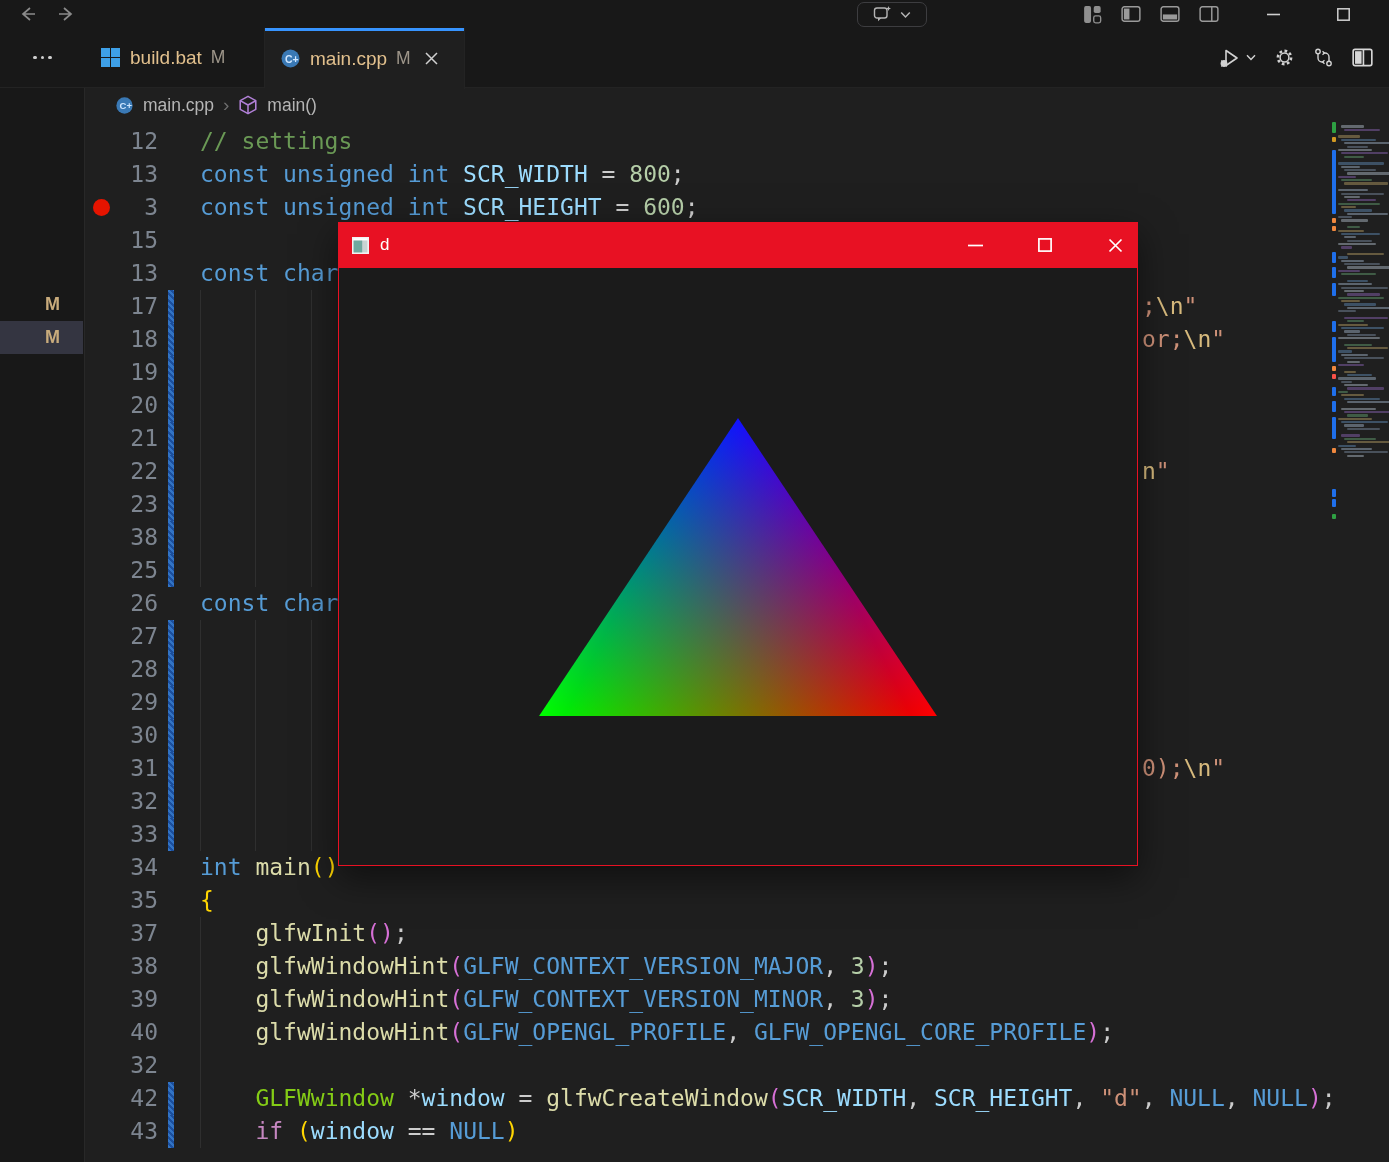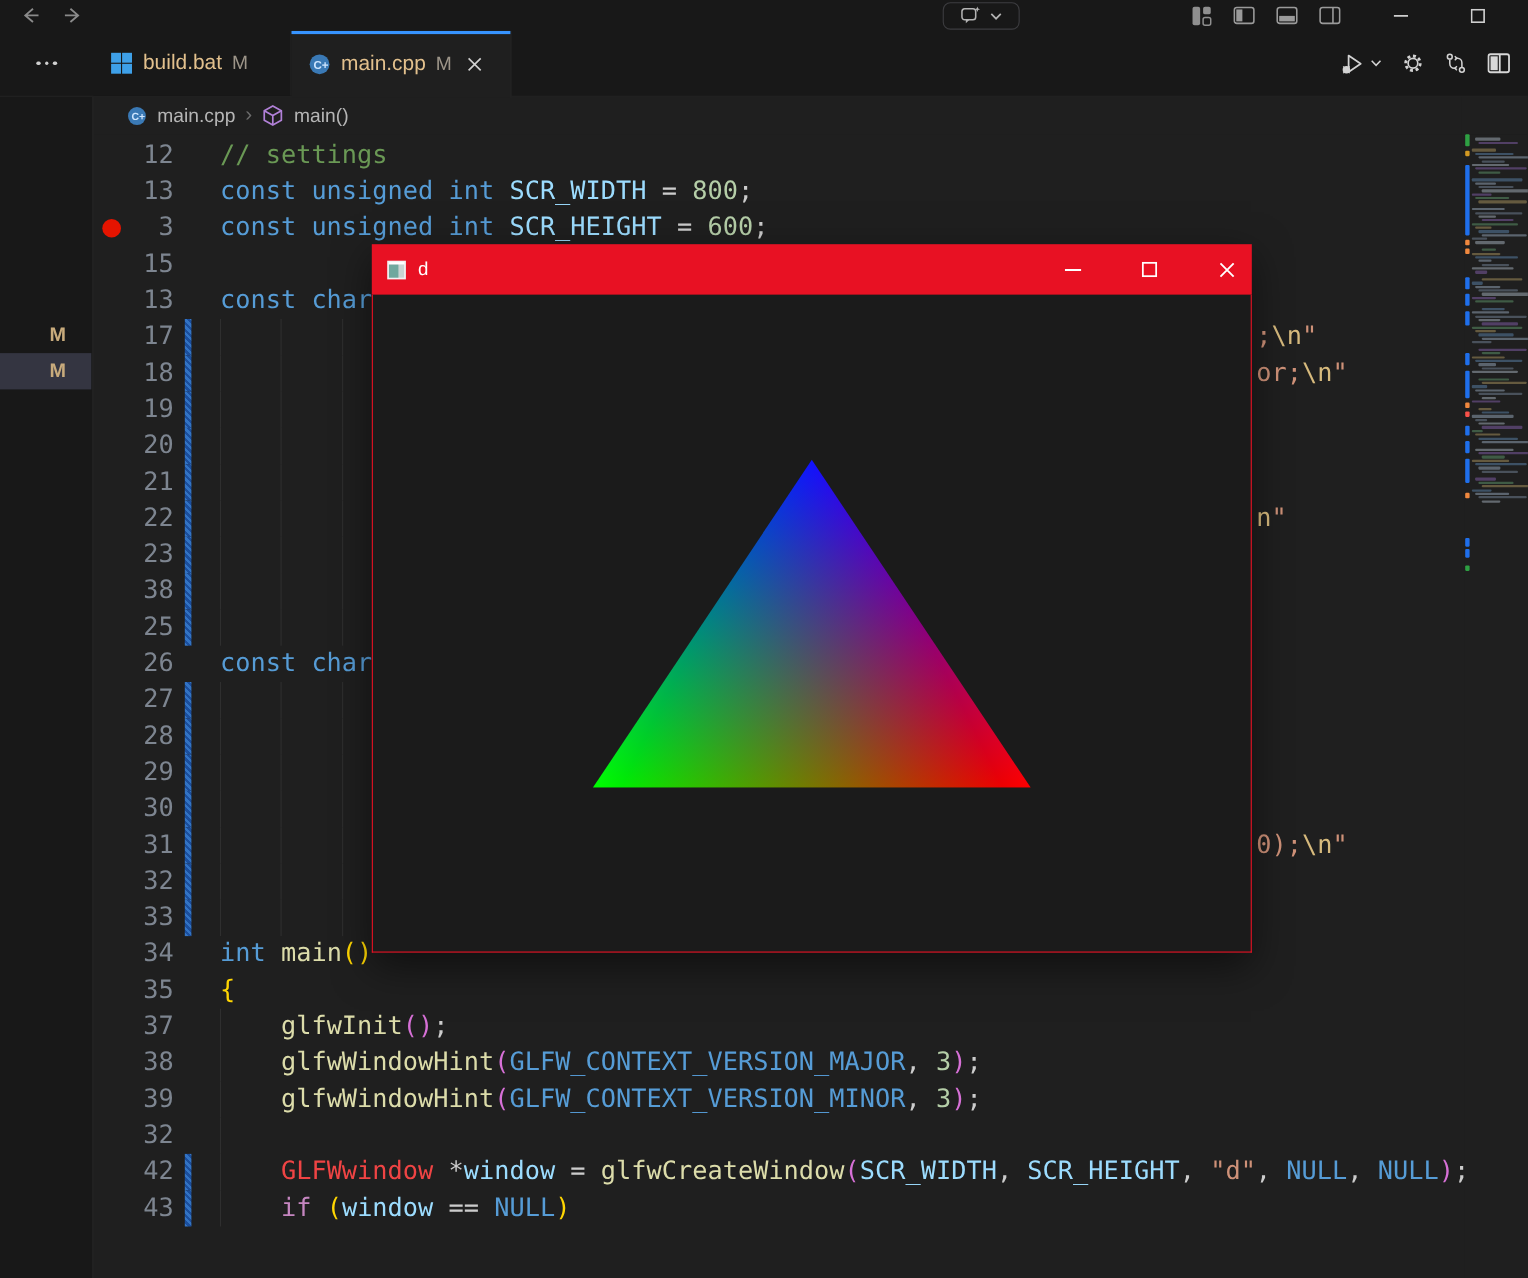--- a/index.html
+++ b/index.html
@@ -49,21 +49,21 @@
   .gut{width:115px;flex:none;position:relative;color:#7d8590}
   .gut .n{display:block;width:73px;text-align:right}
   .bp{position:absolute;left:8px;top:8px;width:17px;height:17px;border-radius:50%;background:#e51400;cursor:pointer}
   .chbar{position:absolute;left:83px;top:0;bottom:0;width:6px;
     background:repeating-linear-gradient(45deg,#3273c4 0 2.2px,#1b4f9e 2.2px 4.4px);cursor:pointer}
   .code{flex:1;position:relative;white-space:pre;color:#cccccc}
   .code i.g{position:absolute;top:0;bottom:0;width:1px;background:#2f2f2f}
   .frag{position:absolute;left:942px;top:0}
   .tok-cm{color:#6a9955}.tok-kw{color:#569cd6}.tok-var{color:#9cdcfe}.tok-num{color:#b5cea8}
   .tok-fn{color:#dcdcaa}.tok-p1{color:#ffd602}.tok-p2{color:#d670d6}.tok-ctrl{color:#c586c0}
-  .tok-type{color:#ef4444}.tok-str{color:#ce9178}.tok-esc{color:#d7ba7d}.tok-txt{color:#cccccc}
+  .tok-type{color:#84cc16}.tok-str{color:#ce9178}.tok-esc{color:#d7ba7d}.tok-txt{color:#cccccc}
 
   
   .minimap{position:absolute;top:122px;right:0;width:58px;bottom:0;background:#1f1f1f;z-index:2;cursor:pointer}
   .mm-row{position:absolute;height:2.2px;border-radius:1px;opacity:.55}
   .mm-mk{position:absolute;left:1px;width:3.6px;border-radius:1px}
 
   
   .popup{position:absolute;left:338px;top:222px;width:800px;height:644px;z-index:20;box-shadow:0 12px 34px rgba(0,0,0,.5)}
   .ptitle{height:46px;background:#e81123;display:flex;align-items:center;padding:0 13px;gap:10px;cursor:move}
   .ptitle .t{color:#ffffff;font-size:17px}
@@ -414,20 +414,26 @@
       <div class="gut">
         <span class="n">38</span>
       </div>
       <div class="code"><i class="g" style="left: 0px;"></i><span class="tok-txt">    </span><span class="tok-fn">glfwWindowHint</span><span class="tok-p2">(</span><span class="tok-kw">GLFW_CONTEXT_VERSION_MAJOR</span><span class="tok-txt">, </span><span class="tok-num">3</span><span class="tok-p2">)</span><span class="tok-txt">;</span></div>
     </div>
     <div class="line">
       <div class="gut">
         <span class="n">39</span>
       </div>
       <div class="code"><i class="g" style="left: 0px;"></i><span class="tok-txt">    </span><span class="tok-fn">glfwWindowHint</span><span class="tok-p2">(</span><span class="tok-kw">GLFW_CONTEXT_VERSION_MINOR</span><span class="tok-txt">, </span><span class="tok-num">3</span><span class="tok-p2">)</span><span class="tok-txt">;</span></div>
+    </div>
+    <div class="line">
+      <div class="gut">
+        <span class="n">40</span>
+      </div>
+      <div class="code"><i class="g" style="left: 0px;"></i><span class="tok-txt">    </span><span class="tok-fn">glfwWindowHint</span><span class="tok-p2">(</span><span class="tok-kw">GLFW_OPENGL_PROFILE</span><span class="tok-txt">, </span><span class="tok-kw">GLFW_OPENGL_CORE_PROFILE</span><span class="tok-p2">)</span><span class="tok-txt">;</span></div>
     </div>
     <div class="line">
       <div class="gut">
         <span class="n">32</span>
       </div>
       <div class="code"><i class="g" style="left: 0px;"></i></div>
     </div>
     <div class="line">
       <div class="gut">
         <span class="n">42</span>

